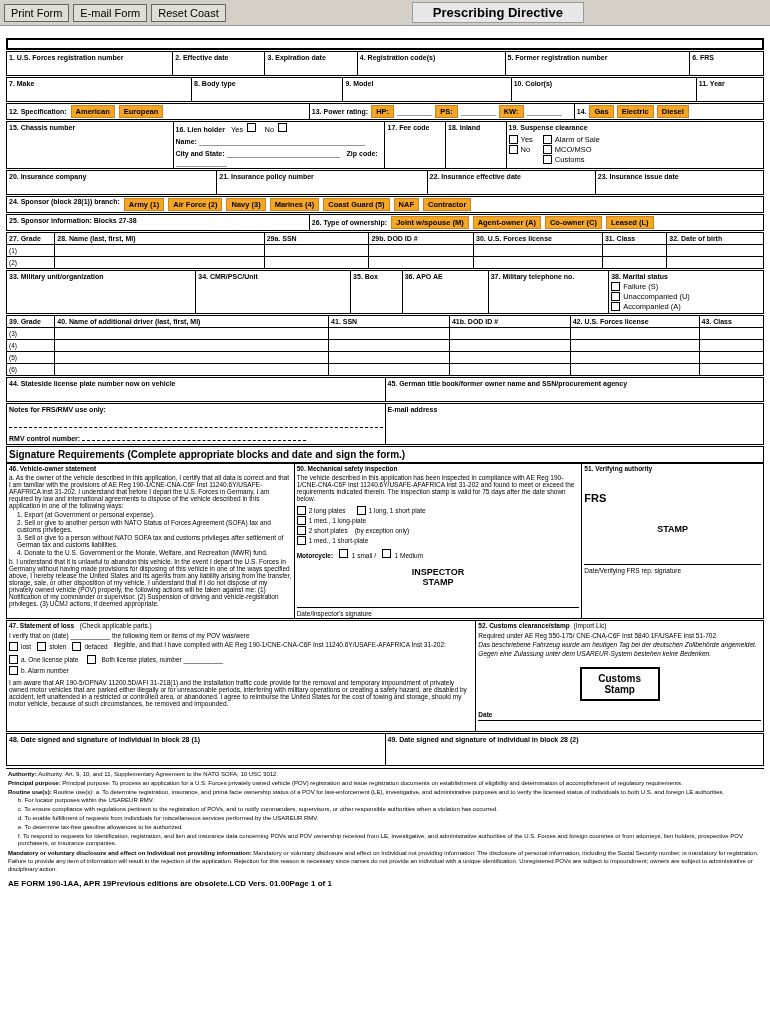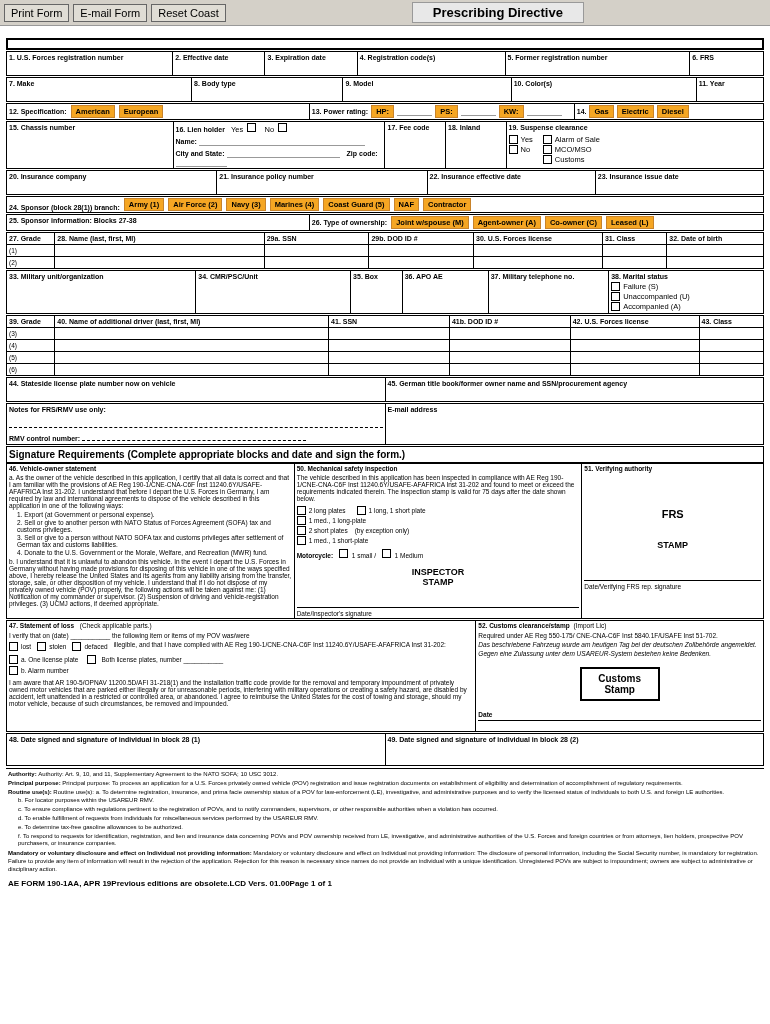--- a/index.html
+++ b/index.html
@@ -356,21 +356,21 @@
         <span class="field-value"></span>
       </td>
     </tr>
   </tbody>
     </table>
 
   <table class="form-table">
     <tbody>
         <tr class="h-row-sm">
       <td style="width:100%">
-        <div style="display:flex; align-items:flex-end; gap:4px; flex-wrap:wrap;">
+        <div style="display:flex; align-items:flex-start; gap:4px; flex-wrap:wrap;">
           <span class="field-label">24. Sponsor (block 28(1)) branch:</span>
           <span class="orange-btn">Army (1)</span>
           <span class="orange-btn">Air Force (2)</span>
           <span class="orange-btn">Navy (3)</span>
           <span class="orange-btn">Marines (4)</span>
           <span class="orange-btn">Coast Guard (5)</span>
           <span class="orange-btn">NAF</span>
           <span class="orange-btn">Contractor</span>
         </div>
       </td>
@@ -630,21 +630,21 @@
         </div>
         <div style="text-align:center; margin-top:8px; font-weight:bold; font-size:9px;">
           <span>INSPECTOR</span><br>
           <span>STAMP</span>
         </div>
         <div style="border-top:1px solid #000; margin-top:20px; padding-top:2px; font-size:6.5px;">Date/Inspector's signature</div>
       </td>
 
       <td style="width:24%; vertical-align:top; font-size:6.5px;">
         <div class="bold">51. Verifying authority</div>
-        <div style="text-align:center; font-weight:bold; font-size:11px; margin-top:36px;">FRS</div>
+        <div style="font-weight:bold; font-size:11px; margin-top:20px;">FRS</div>
         <div style="text-align:center; font-weight:bold; font-size:9px; margin-top:20px;">STAMP</div>
         <div style="border-top:1px solid #000; margin-top:30px; padding-top:2px; font-size:6.5px;">Date/Verifying FRS rep. signature</div>
       </td>
     </tr>
   </tbody>
     </table>
 
   <table class="form-table">
     <tbody>
         <tr>

